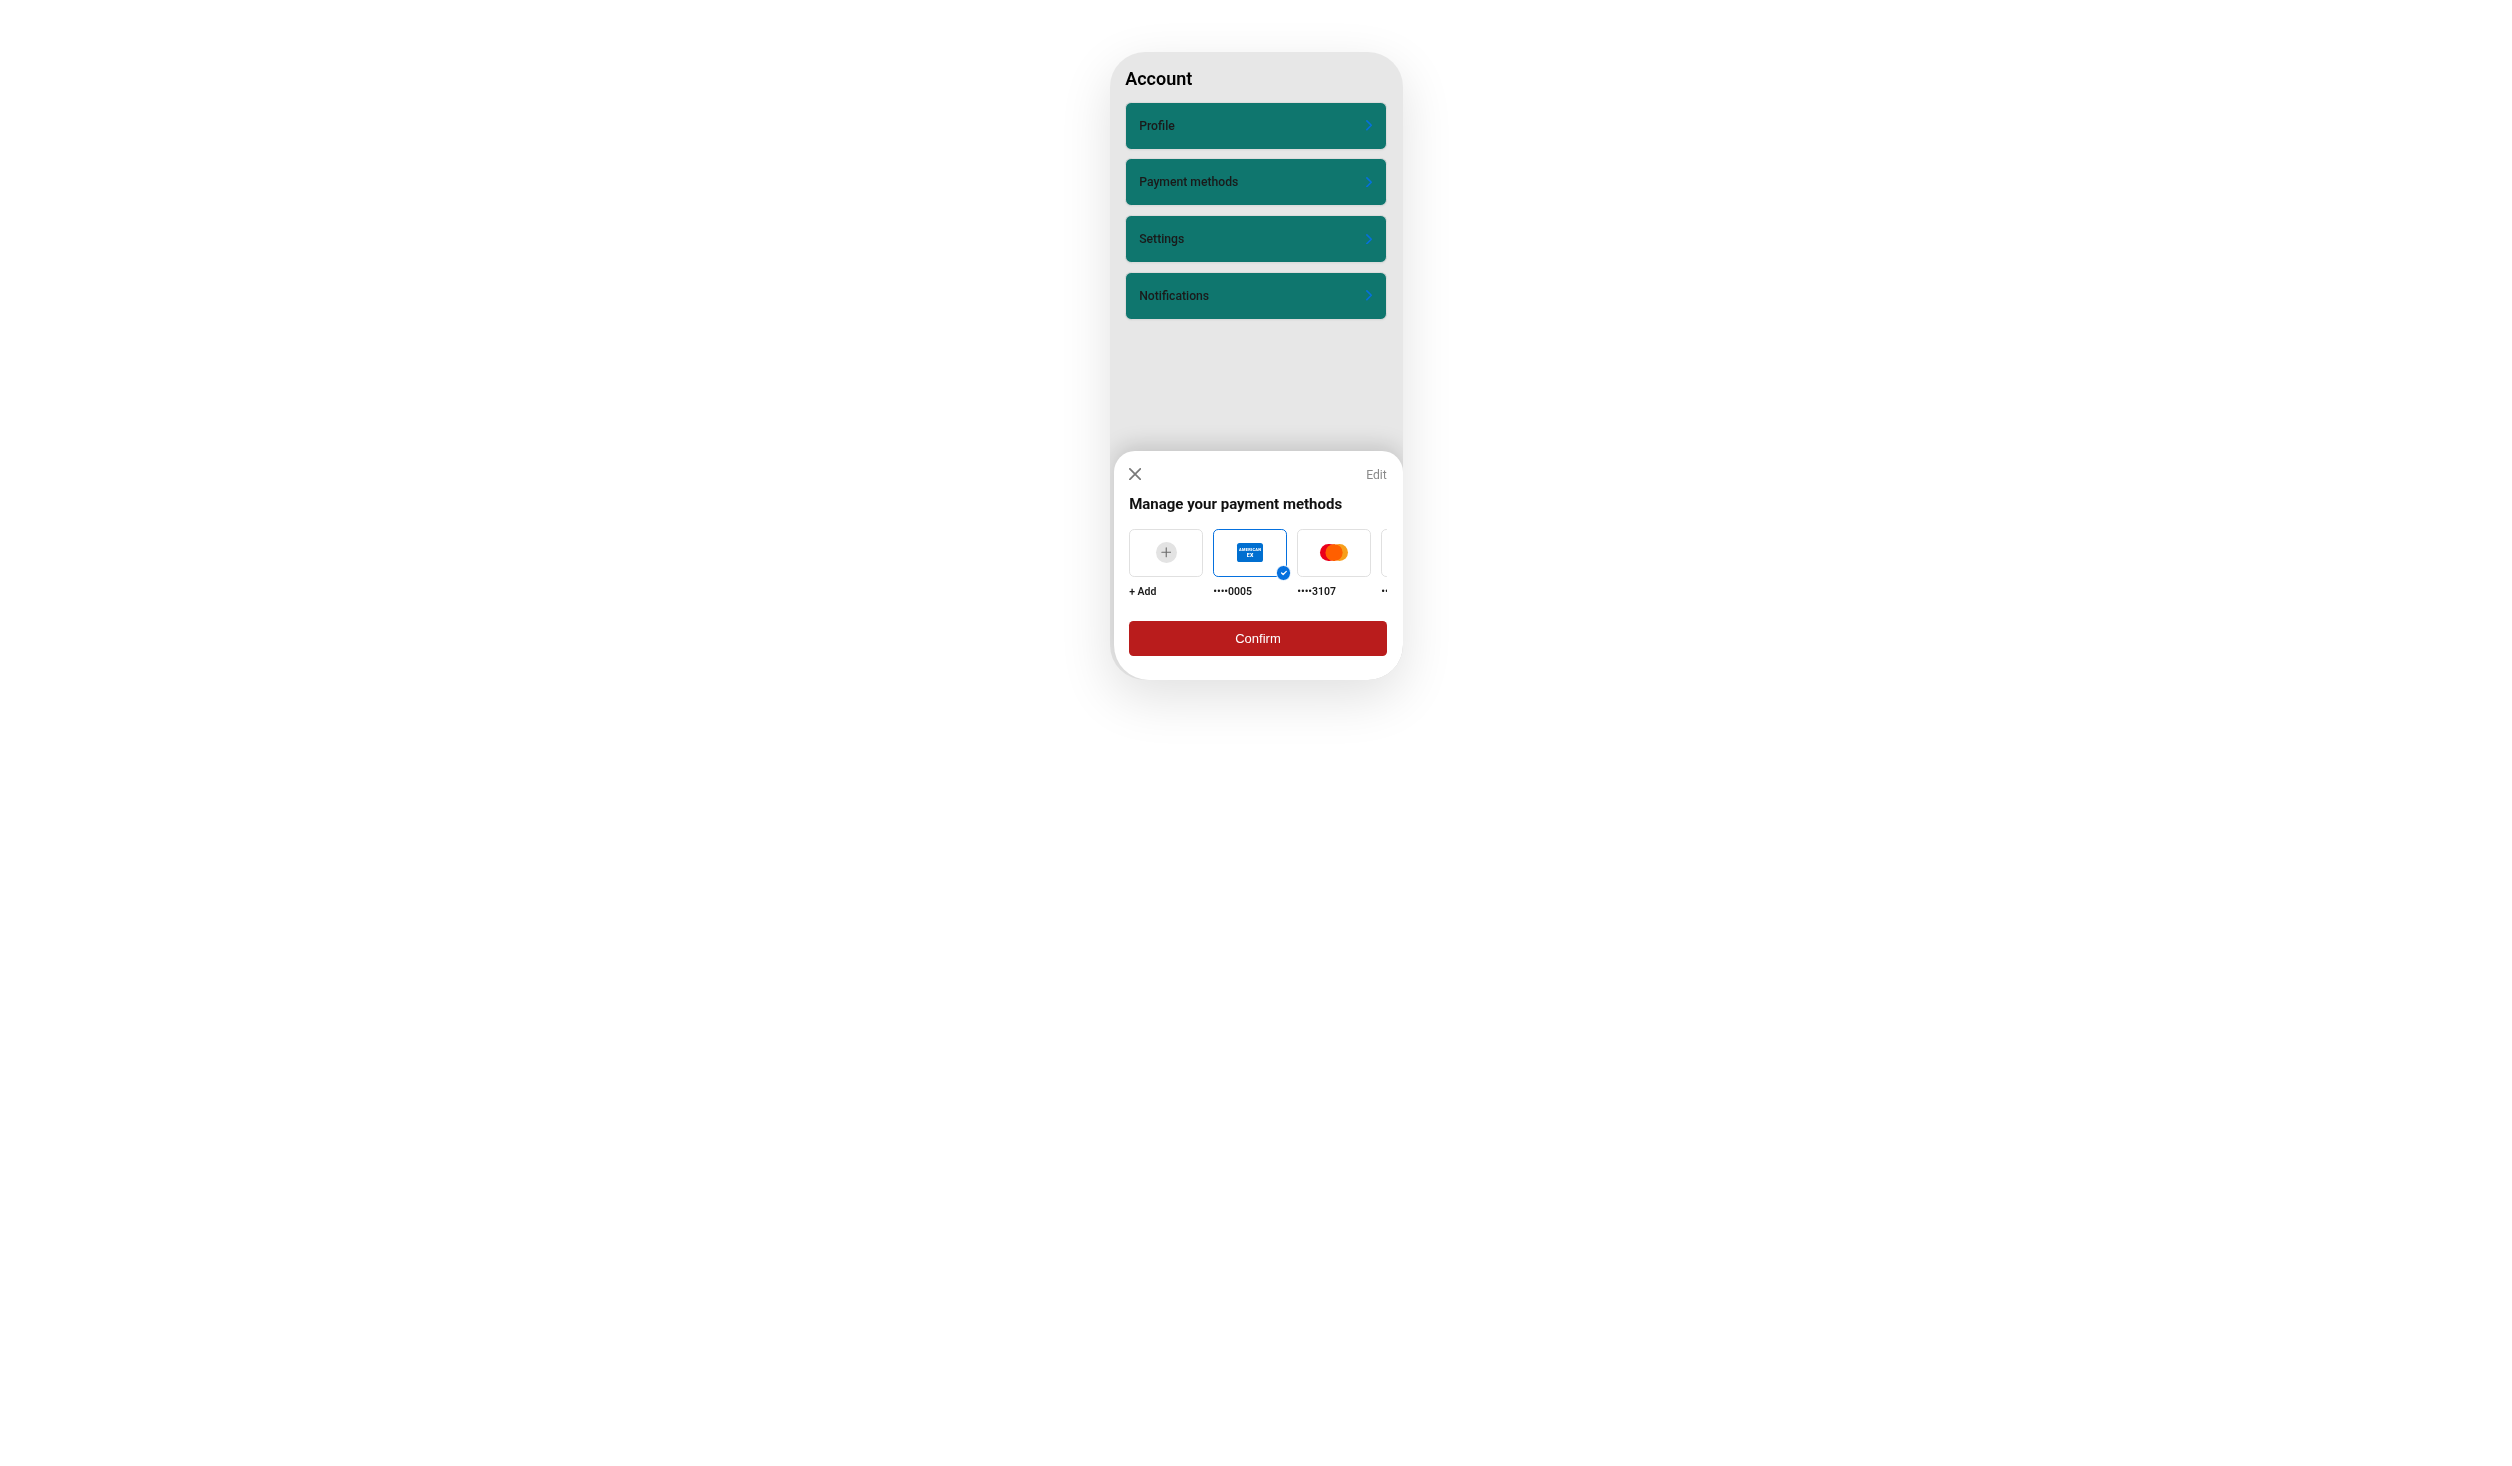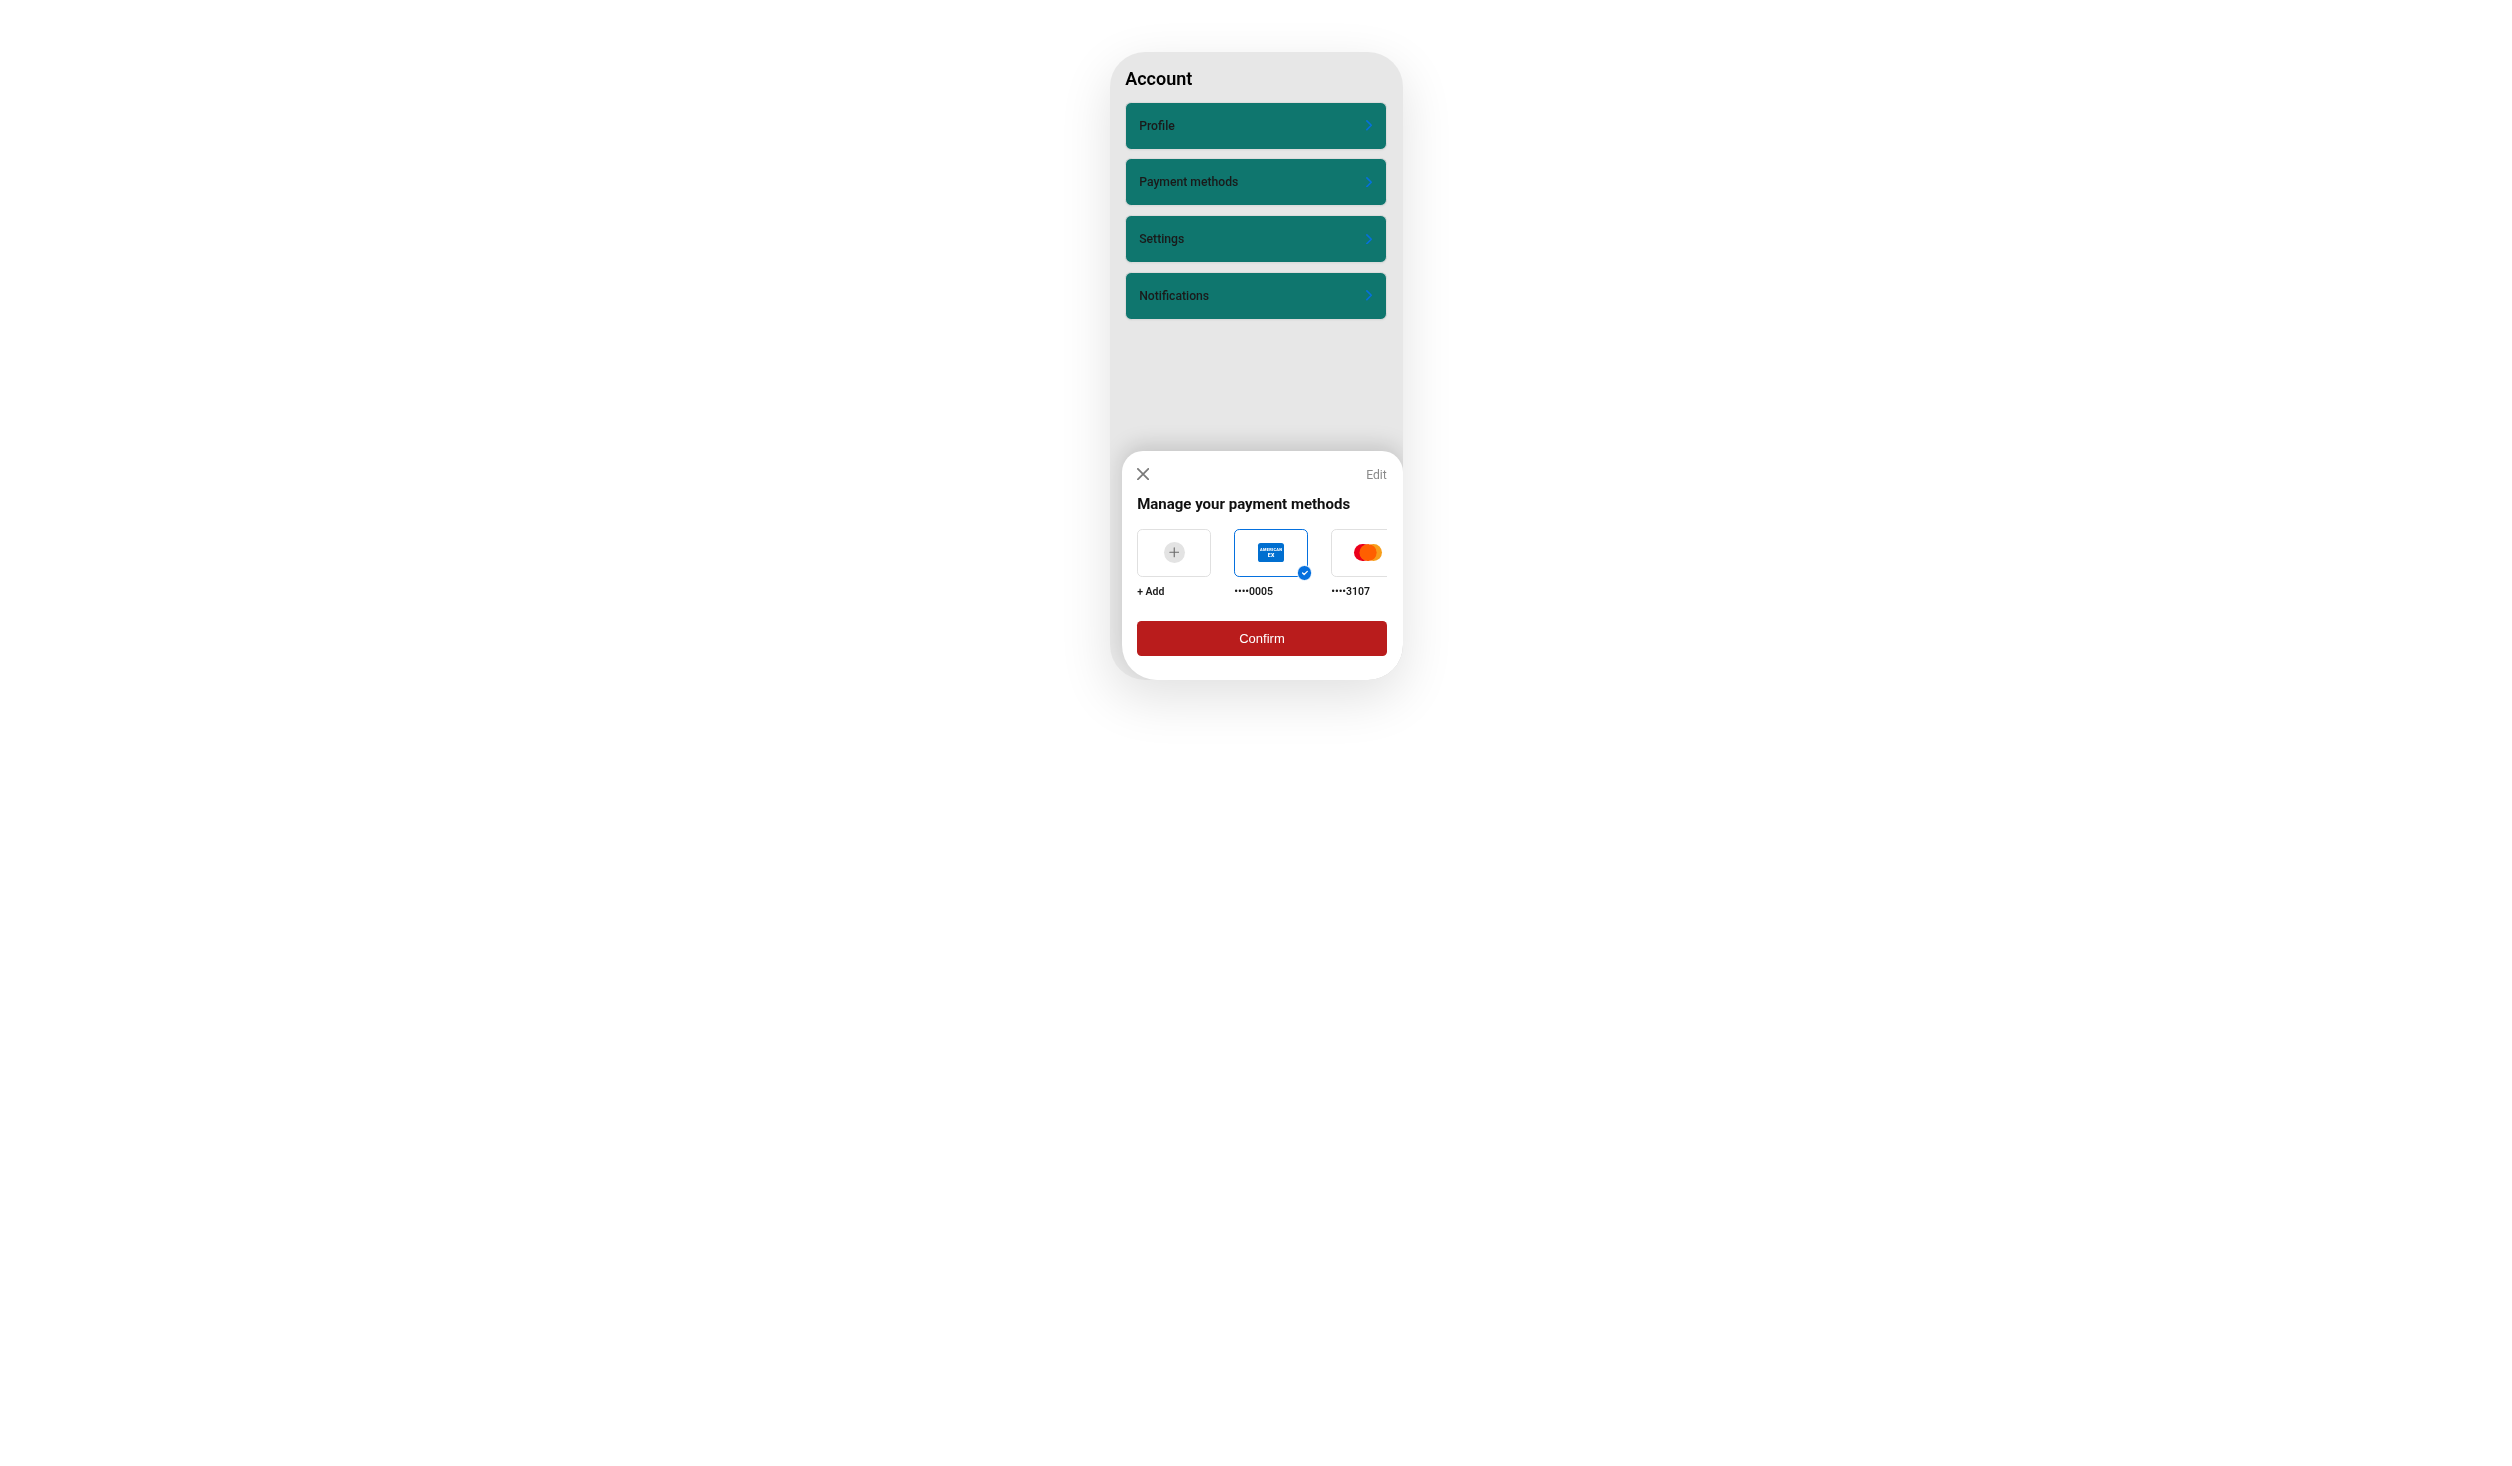--- a/index.html
+++ b/index.html
@@ -68,21 +68,21 @@
       font-size: 12.2px;
       color: #1a1a1a;
       font-weight: 500;
     }
     .chevron svg {
       width: 7px;
       height: 10.5px;
     }
     .sheet {
       position: absolute;
-      left: 12px;
+      left: 4px;
       right: 0;
       bottom: 0;
       background: #fff;
       border-radius: 21px 21px 35px 35px;
       padding: 15.7px 15.7px 24.4px 15.7px;
       box-shadow: 0 -5.2px 21px rgba(0,0,0,0.15);
     }
     .sheet-header {
       display: flex;
       justify-content: space-between;
@@ -103,21 +103,21 @@
       cursor: pointer;
     }
     .sheet-title {
       font-size: 15px;
       font-weight: 700;
       color: #111;
       margin-bottom: 15.7px;
     }
     .cards-row {
       display: flex;
-      gap: 23px;
+      gap: 10px;
       overflow: hidden;
       margin-bottom: 23px;
     }
     .card-item {
       width: 74px;
       flex-shrink: 0;
     }
     .card-box {
       width: 74px;
       height: 48px;

